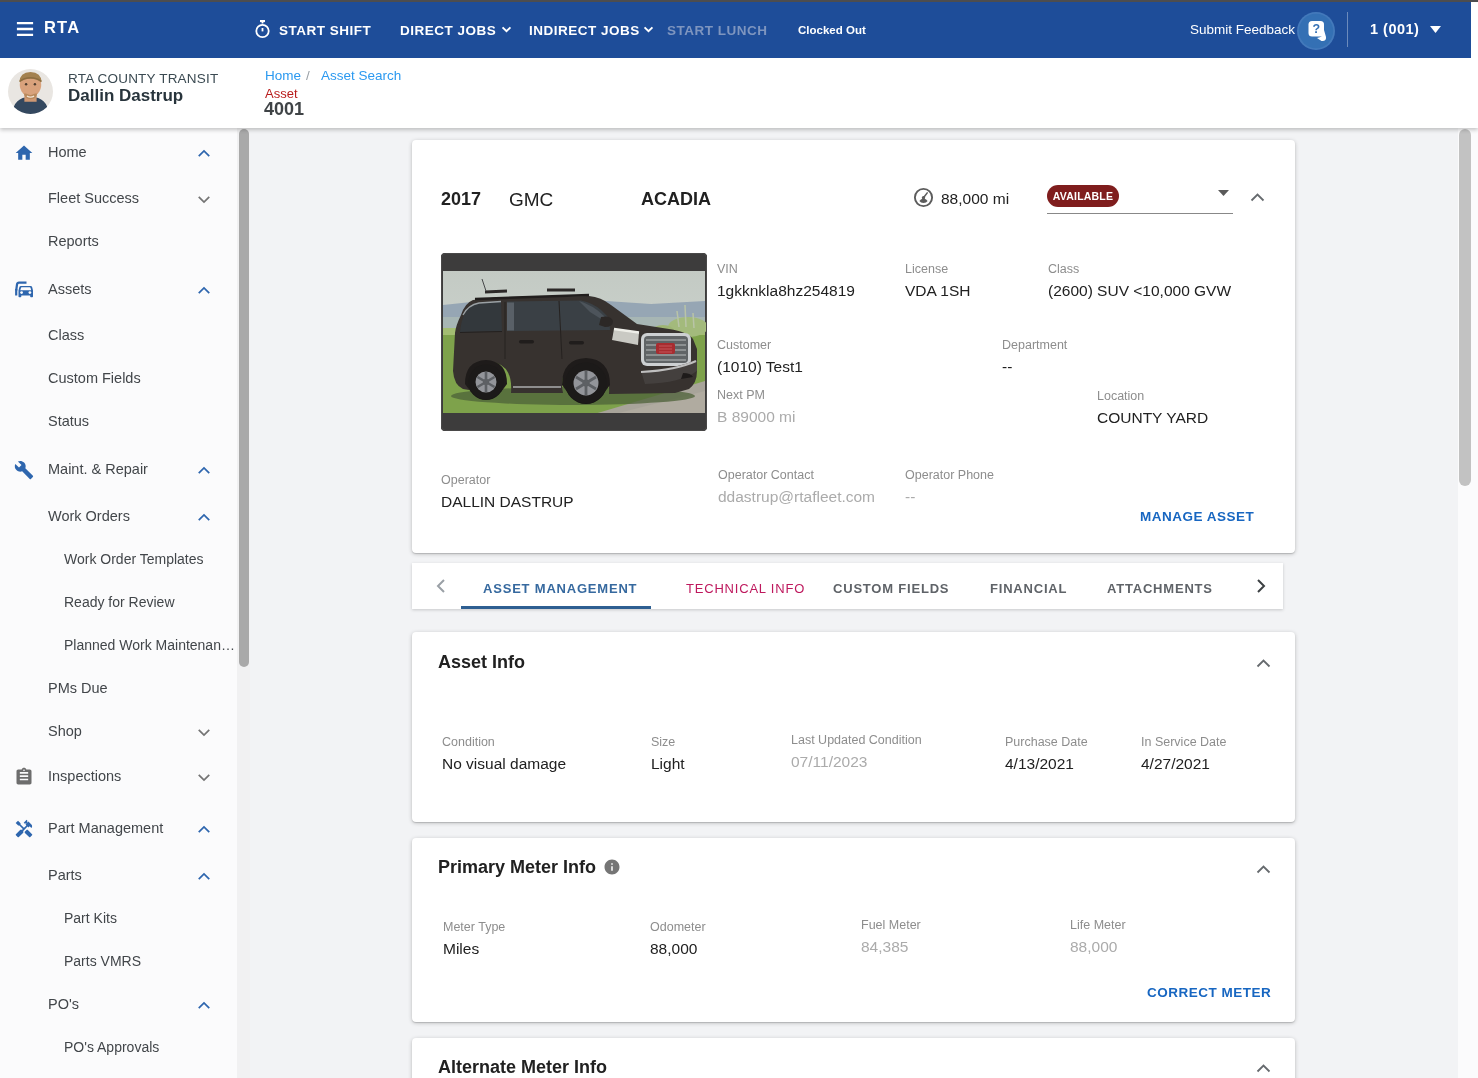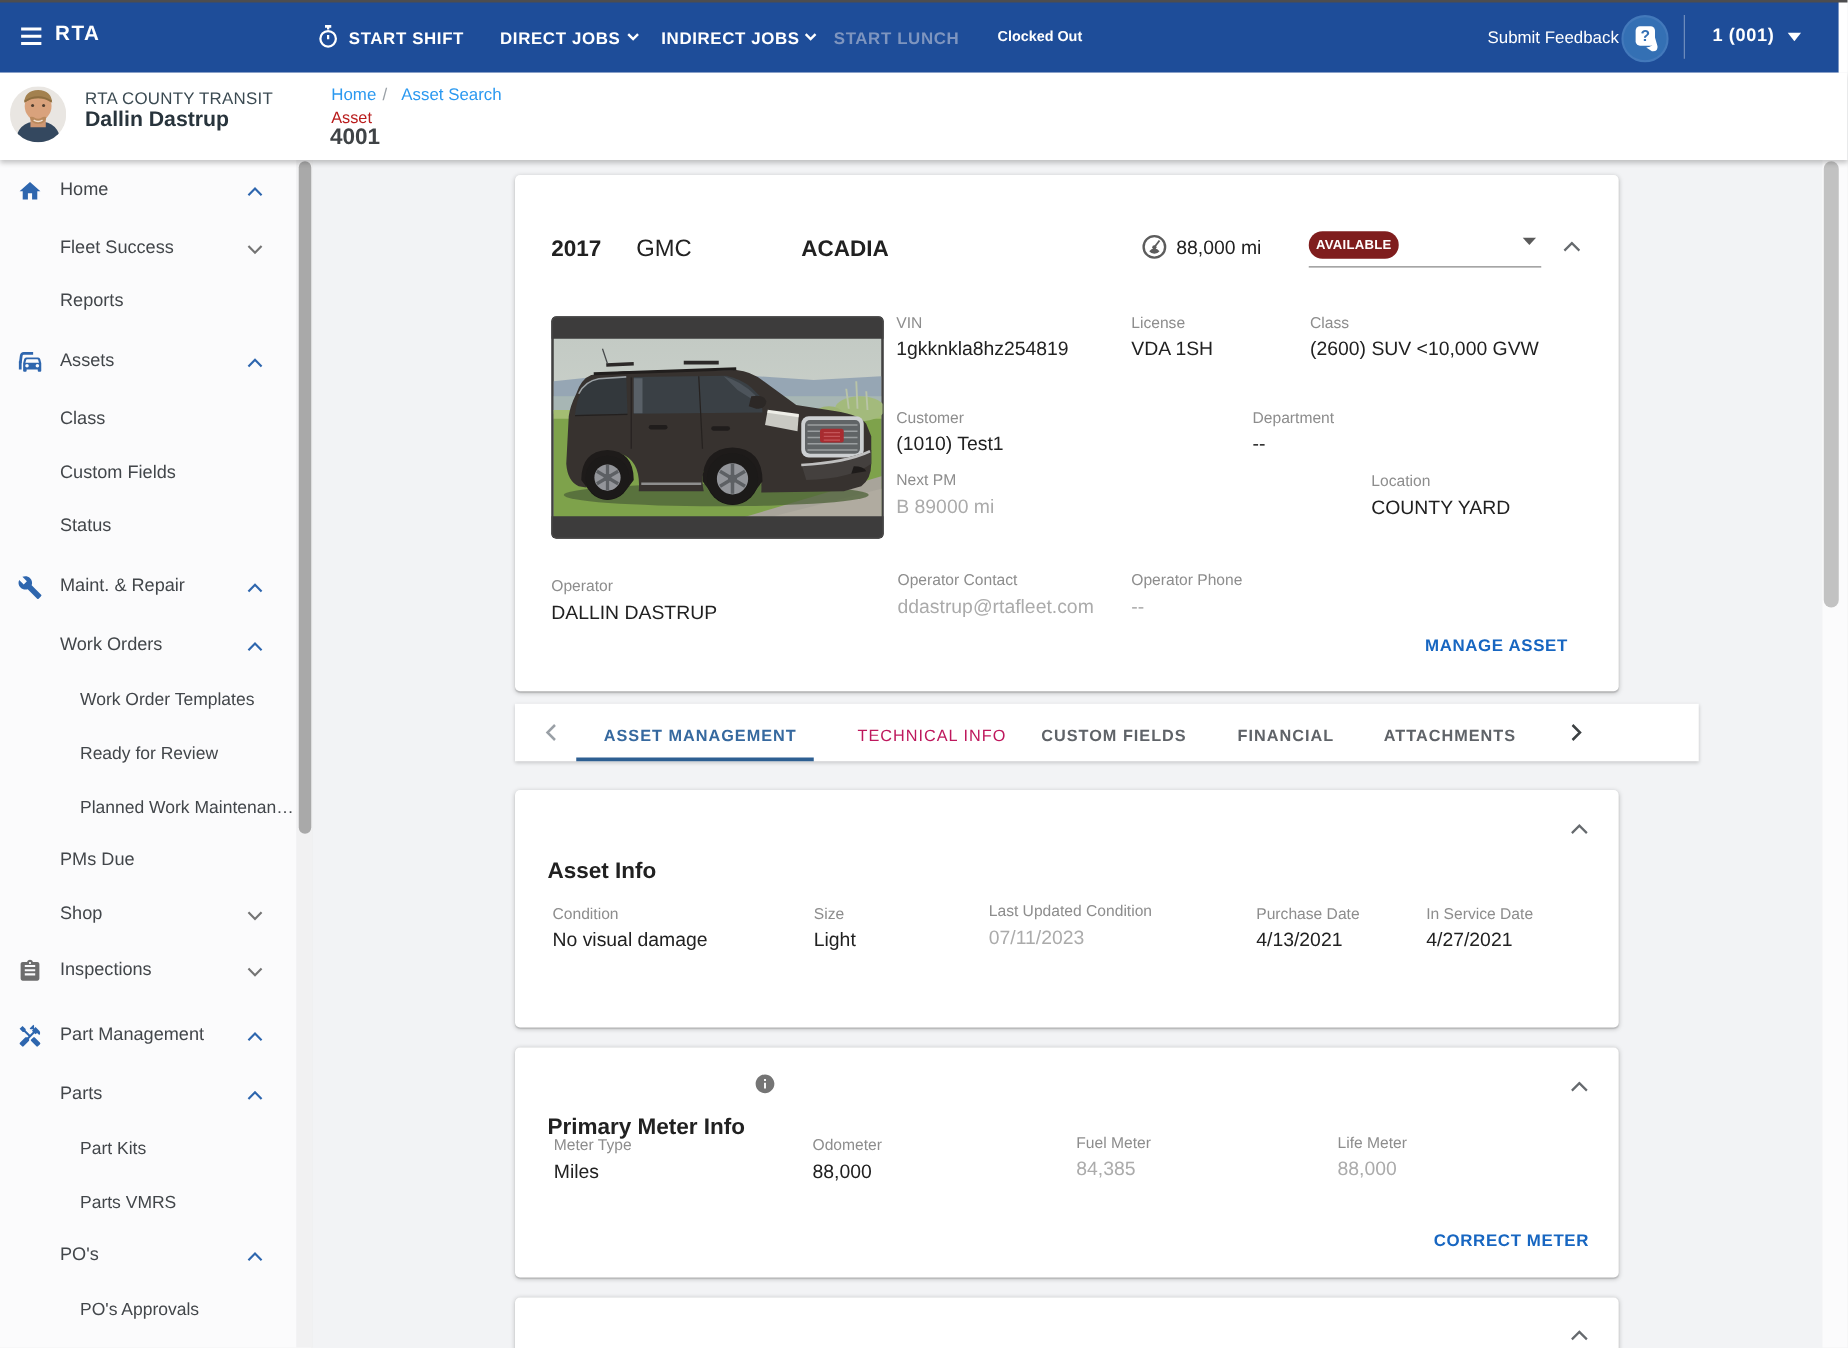--- a/index.html
+++ b/index.html
@@ -16,25 +16,25 @@
 #header { position:absolute; left:0; top:58px; width:1478px; height:70px; background:#ffffff; box-shadow:0 2px 4px rgba(0,0,0,.22); z-index:10; }
 
 #sidebar { position:absolute; left:0; top:128px; width:250px; height:950px; background:#fbfbfc; border-right:1px solid #e4e5e7; z-index:5; }
 .sitem { position:absolute; font-size:14.5px; color:#42464a; white-space:nowrap; }
 .s2 { font-size:14px; }
 .sbtrack { position:absolute; left:237px; top:128px; width:13px; height:950px; background:#f1f1f2; z-index:6; }
 .sbthumb { position:absolute; left:239px; top:129px; width:10px; height:538px; background:#a9a9a9; border-radius:6px; z-index:7; }
 
 #content { position:absolute; left:251px; top:128px; width:1227px; height:950px; background:#f2f3f5; }
 .card { position:absolute; background:#fff; border-radius:4px; box-shadow:0 1px 1px rgba(0,0,0,.14), 0 1px 4px rgba(0,0,0,.22); }
-.fld { position:absolute; }
+.fld { position:absolute;margin-top:11px; }
 .fld .l { font-size:12.5px; color:#8d8d8d; margin-bottom:6px; }
 .fld .v { font-size:15.5px; color:#212121; }
 .fld .vm { font-size:15.5px; color:#ababab; }
-.ctitle { position:absolute; font-size:18px; font-weight:700; color:#212121;margin-top:34px; }
+.ctitle { position:absolute; font-size:18px; font-weight:700; color:#212121; }
 .blink { position:absolute; color:#1766c1; font-weight:700; font-size:13.5px; letter-spacing:0.5px; }
 .mtrack { position:absolute; left:1458px; top:128px; width:20px; height:950px; background:#fbfbfc; z-index:8; }
 .mthumb { position:absolute; left:1459px; top:129px; width:12px; height:357px; background:#c2c2c2; border-radius:6px; z-index:9; }
 </style>
 </head>
 <body>
 <div id="navbar">
 
   <svg class="abs" style="left:16px;top:20px" width="18" height="18" viewBox="0 0 20 20">
       <path d="M1 3.5h18M1 10h18M1 16.5h18" stroke="#fff" stroke-width="2.6"></path>
@@ -332,21 +332,21 @@
       <div class="l">Operator Contact</div>
       <div class="vm">ddastrup@rtafleet.com</div>
     </div>
   <div class="fld" style="left:493px;top:317px">
       <div class="l">Operator Phone</div>
       <div class="vm">--</div>
     </div>
   <div class="blink" style="left:728px;top:369px">MANAGE ASSET</div>
 </div>
 
-<div class="abs" style="left:412px;top:563px;width:947px;height:46px;background:#fff;box-shadow:0 1px 3px rgba(0,0,0,.18)">
+<div class="abs" style="left:412px;top:563px;width:871px;height:46px;background:#fff;box-shadow:0 1px 3px rgba(0,0,0,.18)">
   <svg class="abs" style="left:24px;top:16px" width="9" height="14" viewBox="0 0 9 14">
       <path d="M8 1 2 7l6 6" stroke="#9aa0a6" stroke-width="2" fill="none"></path>
     </svg>
   <div class="abs" style="left:71px;top:18px;font-size:13px;font-weight:700;letter-spacing:.8px;color:#36699f">ASSET MANAGEMENT</div>
   <div class="abs" style="left:274px;top:18px;font-size:13px;font-weight:400;letter-spacing:.8px;color:#be185d">TECHNICAL INFO</div>
   <div class="abs" style="left:421px;top:18px;font-size:13px;font-weight:700;letter-spacing:.8px;color:#5f6368">CUSTOM FIELDS</div>
   <div class="abs" style="left:578px;top:18px;font-size:13px;font-weight:700;letter-spacing:.8px;color:#5f6368">FINANCIAL</div>
   <div class="abs" style="left:695px;top:18px;font-size:13px;font-weight:700;letter-spacing:.8px;color:#5f6368">ATTACHMENTS</div>
   <svg class="abs" style="left:845px;top:16px" width="9" height="14" viewBox="0 0 9 14">
       <path d="M1 1l6 6-6 6" stroke="#3c4043" stroke-width="2" fill="none"></path>

